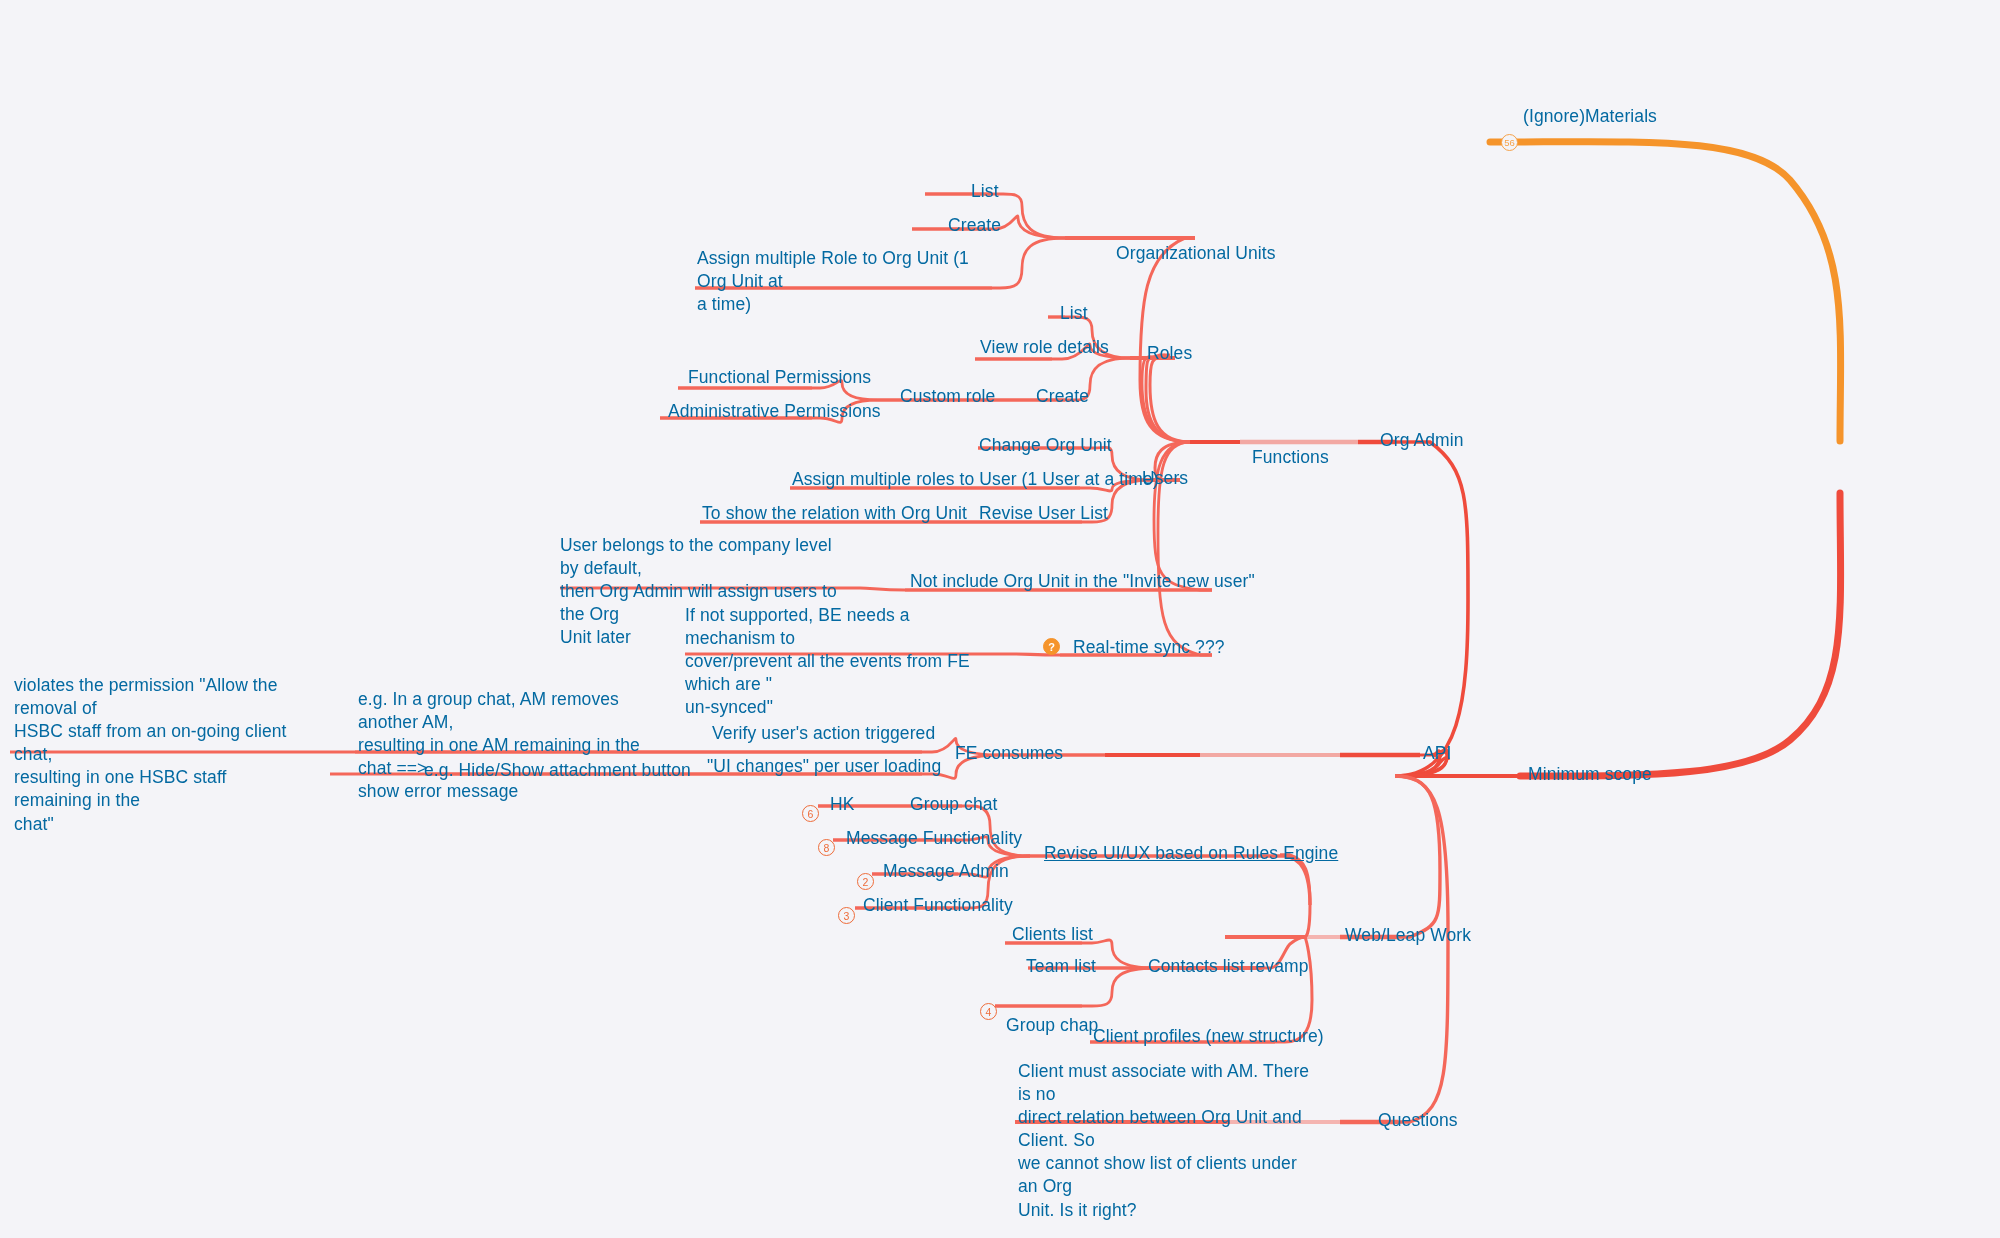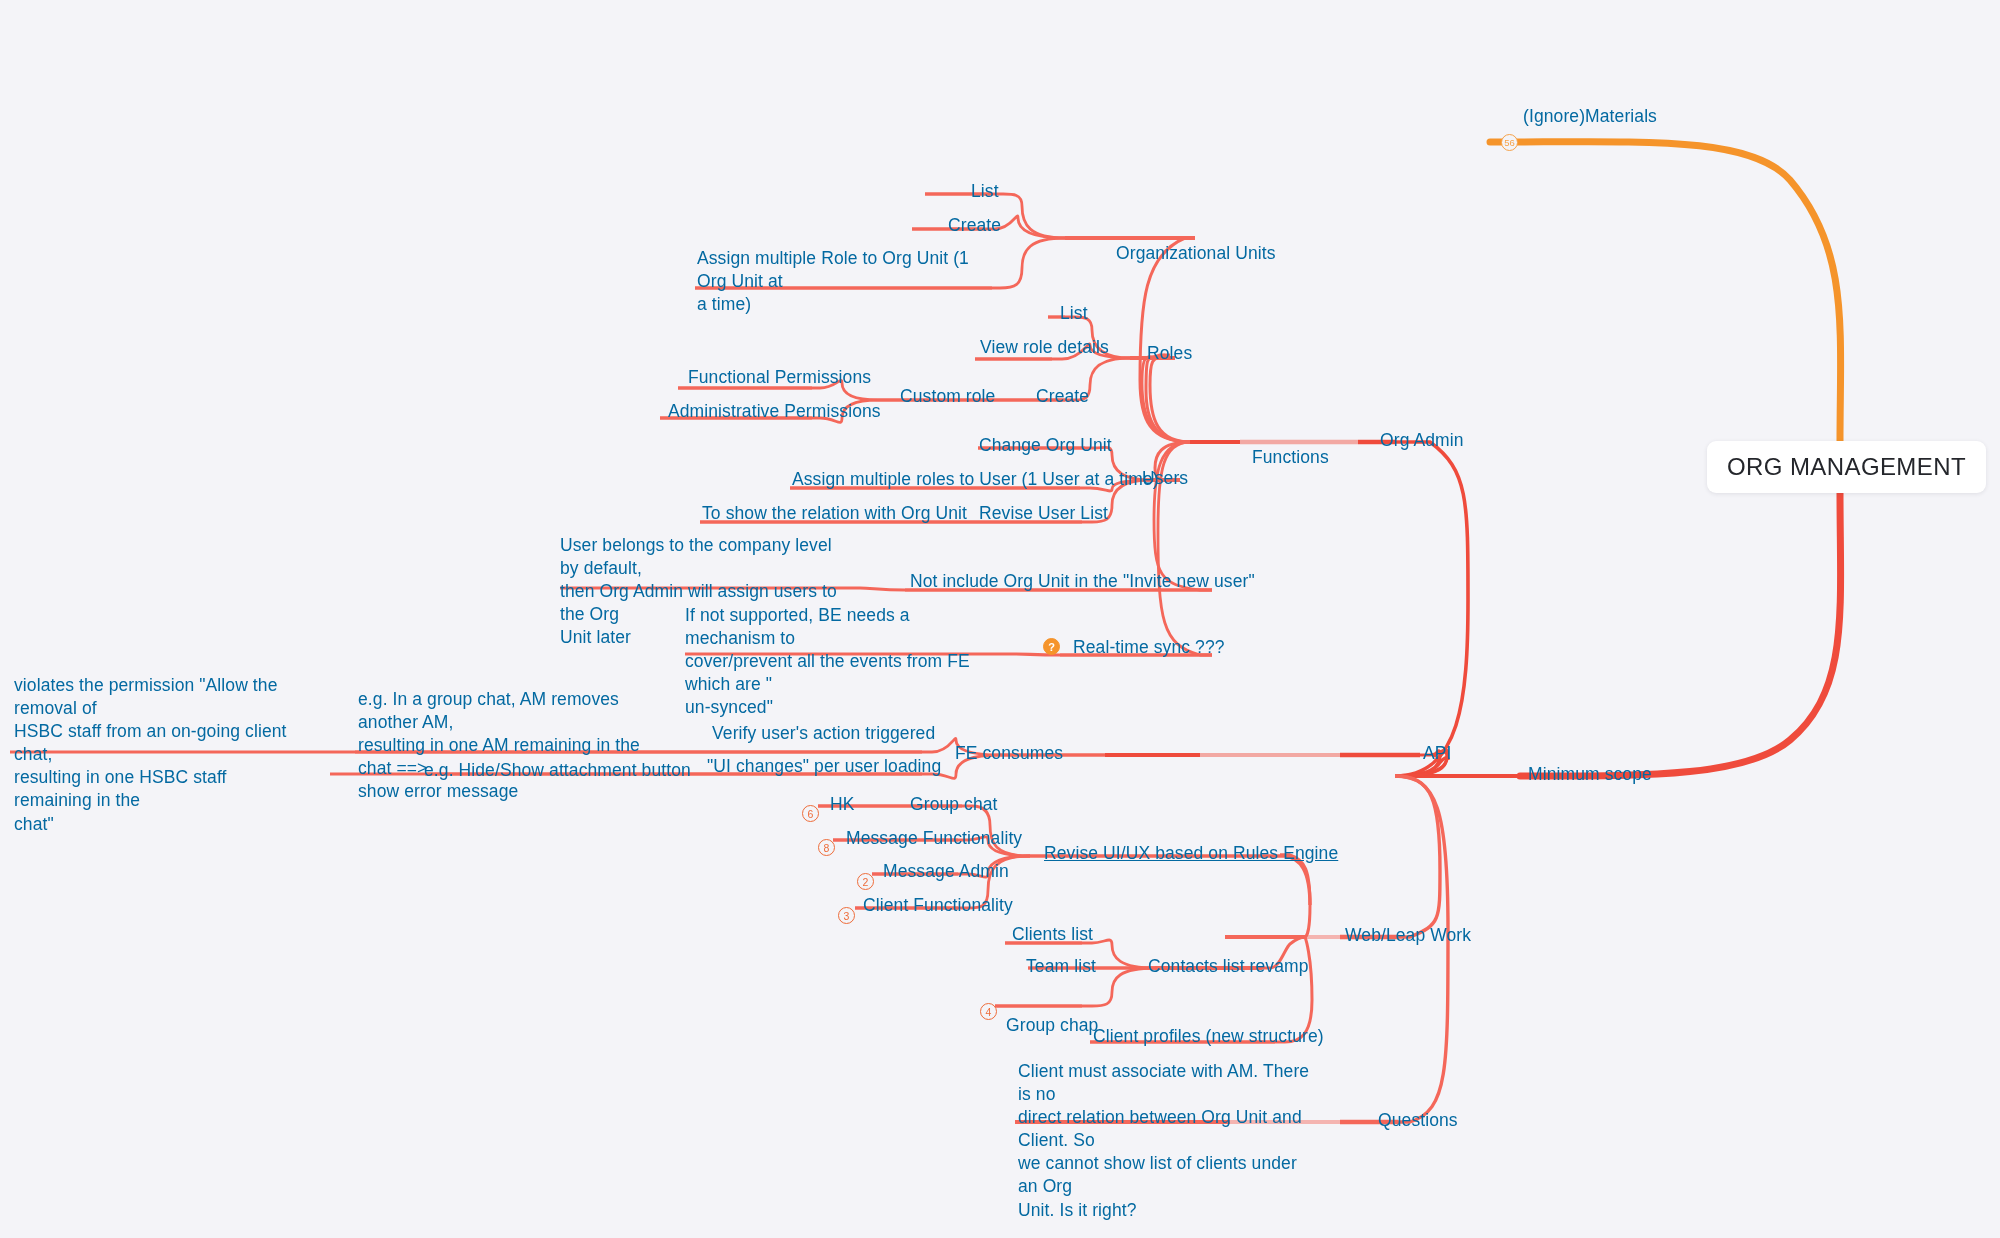--- a/index.html
+++ b/index.html
@@ -182,23 +182,20 @@
     <path d="M1082,943 L1005,943" stroke="#f4675a" stroke-width="3.4" fill="none"></path>
     <path d="M1155,968 L1035,968" stroke="#f4675a" stroke-width="3.4" fill="none"></path>
     <path d="M1035,968 L1028,968" stroke="#f4675a" stroke-width="3.4" fill="none"></path>
     <path d="M1155,968 C1120,968 1112,978 1112,992 C1112,1005 1105,1006 1092,1006 L1082,1006" stroke="#f4675a" stroke-width="2.8" fill="none"></path>
     <path d="M1082,1006 L995,1006" stroke="#f4675a" stroke-width="3.4" fill="none"></path>
 
     <path d="M1340,1122 L1230,1122" stroke="#f4675a" stroke-width="4.2" fill="none" opacity=".45"></path>
     <path d="M1230,1122 L1015,1122" stroke="#f4675a" stroke-width="3.8" fill="none"></path>
   </svg>
 
-  <div id="root-node">
-    <span>ORG MANAGEMENT</span>
-  </div>
 
   <div class="node" style="left:1523px;top:105px;">(Ignore)Materials</div>
   <div class="badge orange" style="left:1473px;top:134px;margin-left:28px;">56</div>
 
   <div class="node" style="left:1528px;top:763px;">Minimum scope</div>
   <div class="node" style="left:1380px;top:429px;">Org Admin</div>
   <div class="node" style="left:1252px;top:446px;">Functions</div>
   <div class="node" style="left:1423px;top:742px;">API</div>
   <div class="node" style="left:1345px;top:924px;">Web/Leap Work</div>
   <div class="node" style="left:1378px;top:1109px;">Questions</div>

